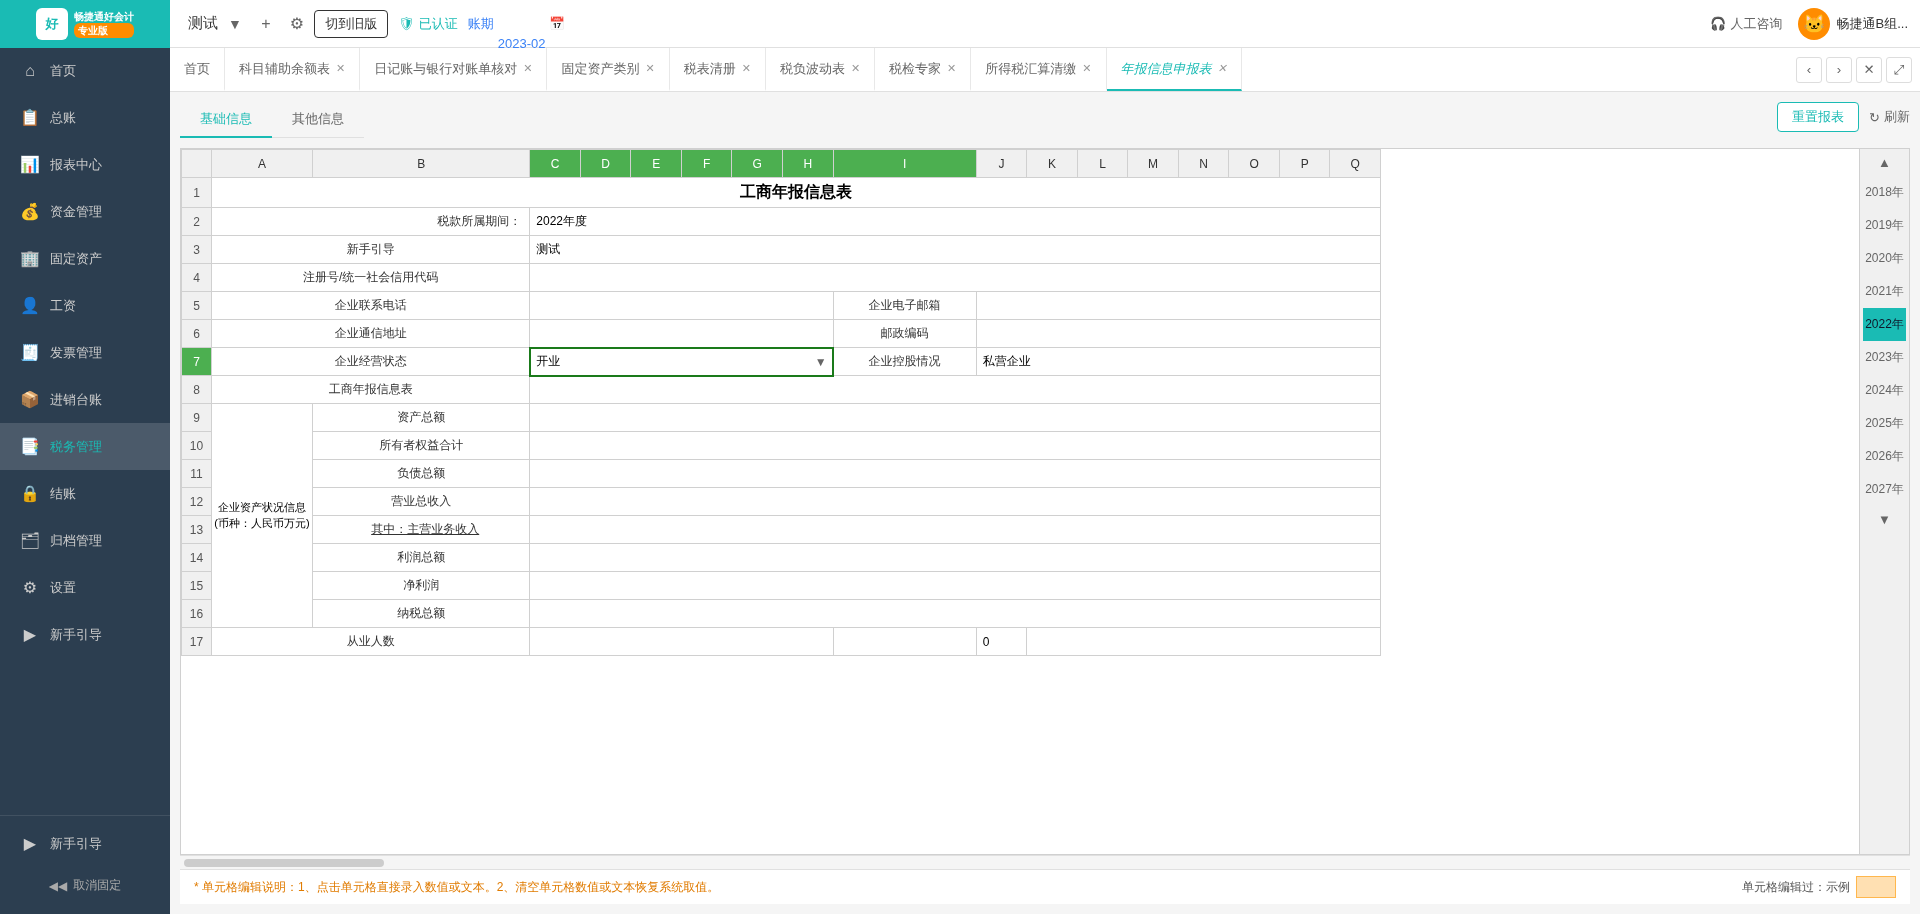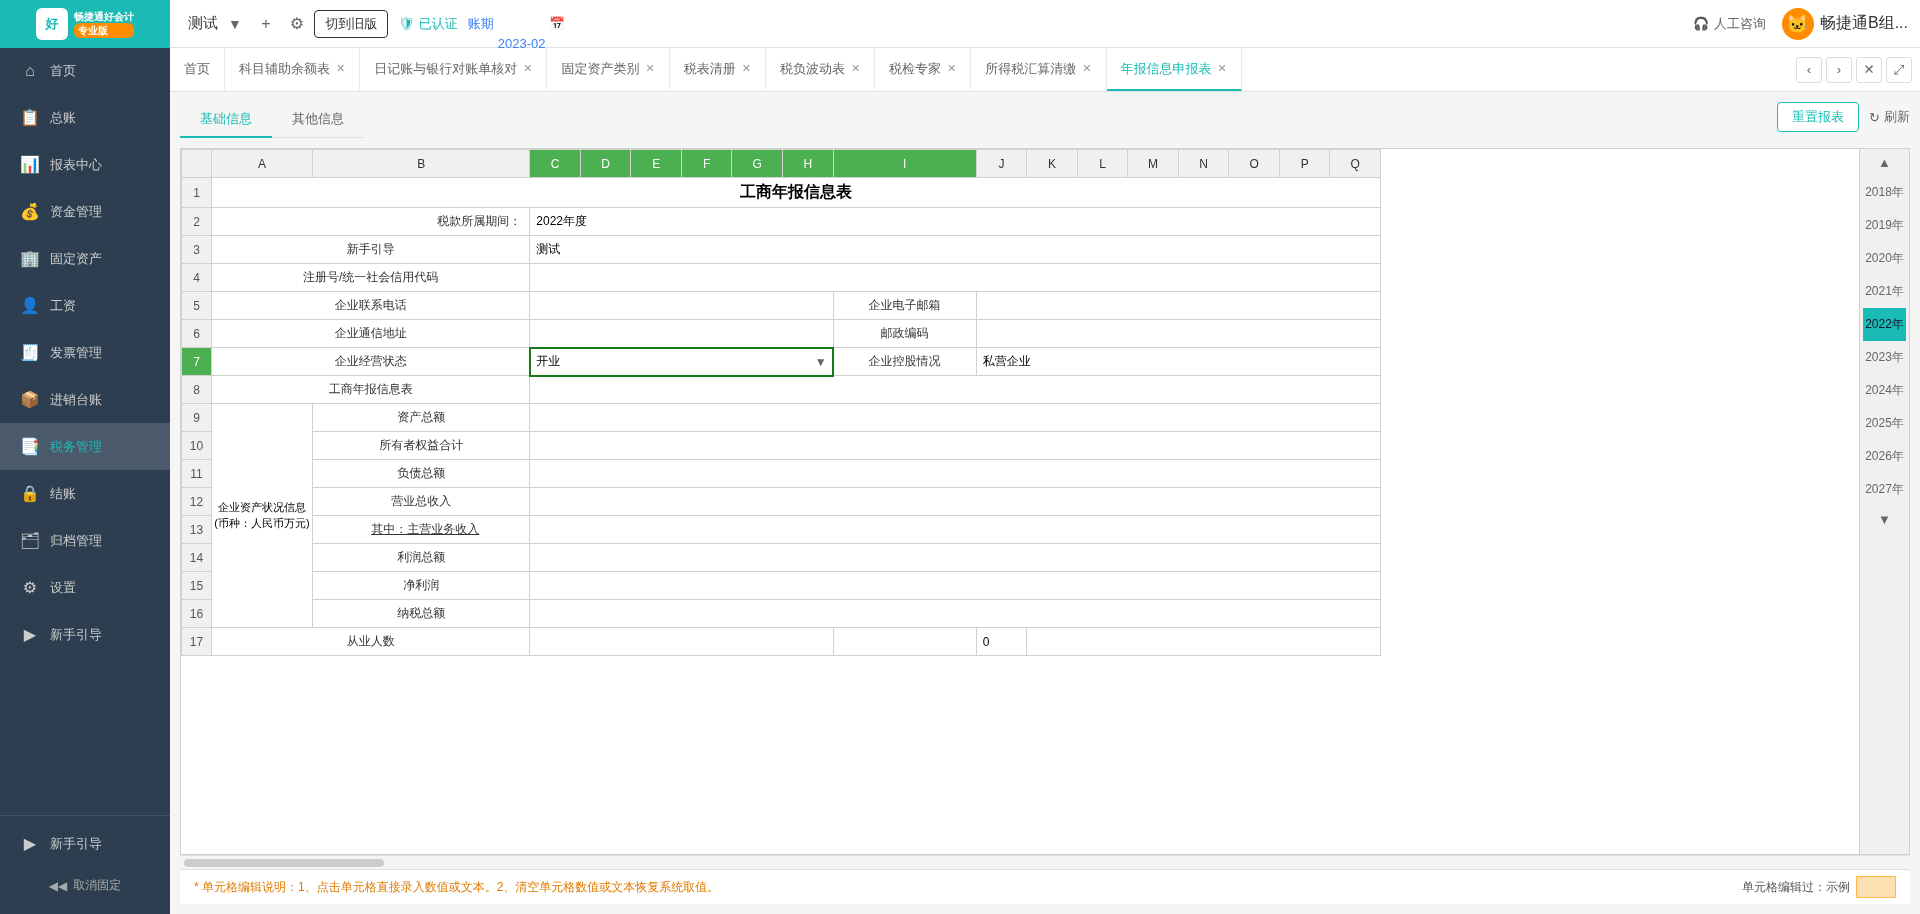--- a/index.html
+++ b/index.html
@@ -14,42 +14,42 @@
     .logo-text .sub { font-size: 10px; background: #ff8c00; color: #fff; padding: 1px 4px; border-radius: 6px; }
     .top-bar-btn { width: 28px; height: 28px; border: none; background: none; cursor: pointer; color: #666; font-size: 16px; display: flex; align-items: center; justify-content: center; }
     .top-bar-gear { font-size: 16px; color: #666; cursor: pointer; }
     .switch-btn { border: 1px solid #333; padding: 4px 10px; border-radius: 4px; cursor: pointer; font-size: 13px; color: #333; background: #fff; }
     .certified-badge { color: #1abbb4; display: flex; align-items: center; gap: 4px; font-size: 13px; }
     .period-badge { color: #3b82f6; font-size: 13px; display: flex; align-items: center; gap: 4px; }
     .top-bar-right { margin-left: auto; display: flex; align-items: center; gap: 16px; }
     .support-btn { display: flex; align-items: center; gap: 4px; color: #666; font-size: 13px; cursor: pointer; }
     .user-area { display: flex; align-items: center; gap: 6px; cursor: pointer; }
     .user-avatar { width: 32px; height: 32px; border-radius: 50%; background: #ff8c00; display: flex; align-items: center; justify-content: center; color: #fff; font-size: 12px; overflow: hidden; }
-    .user-name { font-size: 16px; color: #333; }
+    .user-name { font-size: 13px; color: #333; }
 
     
     .main-layout { display: flex; flex: 1; overflow: hidden; }
 
     
     .sidebar { width: 170px; background: #2c3e50; flex-shrink: 0; display: flex; flex-direction: column; overflow-y: auto; }
     .sidebar-item { display: flex; align-items: center; gap: 10px; padding: 14px 20px; color: #ccc; cursor: pointer; font-size: 13px; transition: background 0.2s; }
     .sidebar-item.active { background: rgba(255,255,255,0.15); color: #1abbb4; }
     .sidebar-item .icon { font-size: 16px; width: 20px; text-align: center; }
     .sidebar-divider { height: 1px; background: rgba(255,255,255,0.1); margin: 4px 0; }
     .sidebar-bottom { margin-top: auto; padding: 10px 0; }
     .unpin-btn { display: flex; align-items: center; justify-content: center; gap: 6px; color: #aaa; font-size: 12px; cursor: pointer; padding: 10px; }
 
     
     .content-area { flex: 1; display: flex; flex-direction: column; overflow: hidden; background: #f5f5f5; }
 
     
     .tab-bar { height: 44px; background: #fff; display: flex; align-items: stretch; border-bottom: 1px solid #e0e0e0; overflow-x: auto; flex-shrink: 0; }
     .tab-bar::-webkit-scrollbar { height: 0; }
     .tab-item { display: flex; align-items: center; padding: 0 14px; gap: 6px; cursor: pointer; color: #666; font-size: 13px; white-space: nowrap; border-right: 1px solid #e8e8e8; border-bottom: 2px solid transparent; }
-    .tab-item.active { color: #1abbb4; border-bottom-color: #1abbb4; background: #fff; }
+    .tab-item.active { color: #1abbb4; border-bottom-color: #1abbb4; background: #fff; font-style: italic; }
     .tab-item .tab-close { color: #999; font-size: 11px; cursor: pointer; }
     .tab-nav-btns { display: flex; align-items: center; margin-left: auto; padding: 0 8px; gap: 4px; flex-shrink: 0; }
     .tab-nav-btn { width: 26px; height: 26px; border: 1px solid #ddd; border-radius: 3px; background: #fff; cursor: pointer; display: flex; align-items: center; justify-content: center; color: #666; }
 
     
     .page-content { flex: 1; display: flex; flex-direction: column; overflow: hidden; padding: 10px; }
 
     
     .sub-tabs { display: flex; gap: 0; margin-bottom: 10px; border-bottom: 1px solid #e0e0e0; }
     .sub-tab { padding: 8px 20px; cursor: pointer; font-size: 13px; color: #666; border-bottom: 2px solid transparent; margin-bottom: -1px; }

